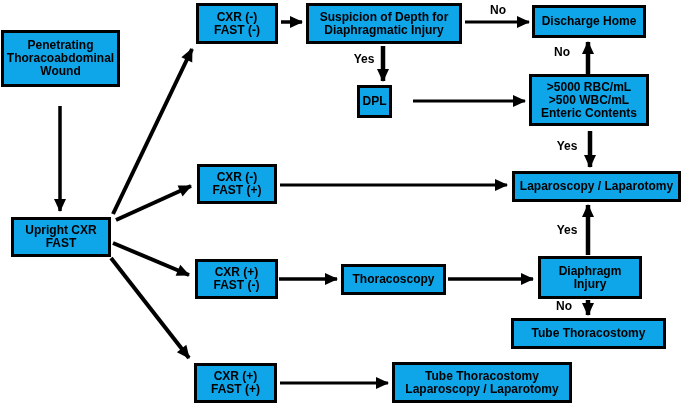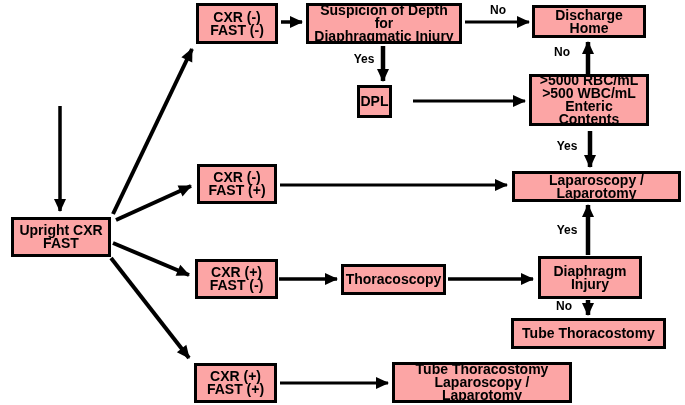--- a/index.html
+++ b/index.html
@@ -8,24 +8,24 @@
     width:685px;height:405px;
     background:#ffffff;
     font-family:"Liberation Sans","DejaVu Sans",sans-serif;
     overflow:hidden;
   }
   #arrow-layer{position:absolute;left:0;top:0;width:685px;height:405px;}
   .node{
     position:absolute;
     box-sizing:border-box;
     border:3px solid #000;
-    background:#fca5a5;
+    background:#0ea5e9;
     color:#000;
     font-weight:bold;
-    font-size:14px;
+    font-size:12px;
     line-height:13px;
     display:flex;
     align-items:center;
     justify-content:center;
     text-align:center;
     white-space:pre-line;
     padding:1px 2px;
   }
   .edge-label{
     position:absolute;
@@ -67,20 +67,23 @@
     <line x1="280" y1="185" x2="507" y2="185" stroke="#000" stroke-width="3" marker-end="url(#ah)"></line>
 
     <line x1="588" y1="255" x2="588" y2="205" stroke="#000" stroke-width="4.5" marker-end="url(#ah)"></line>
     <line x1="279" y1="279" x2="337" y2="279" stroke="#000" stroke-width="3.5" marker-end="url(#ah)"></line>
     <line x1="448" y1="279" x2="533" y2="279" stroke="#000" stroke-width="3.5" marker-end="url(#ah)"></line>
     <line x1="588" y1="300" x2="588" y2="315" stroke="#000" stroke-width="4.5" marker-end="url(#ah)"></line>
 
     <line x1="280" y1="383" x2="388" y2="383" stroke="#000" stroke-width="3" marker-end="url(#ah)"></line>
   </svg>
 
+  <div class="node" style="left:1px;top:30px;width:119px;height:57px">Penetrating
+Thoracoabdominal
+Wound</div>
 
   <div class="node" style="left:11px;top:217px;width:100px;height:40px">Upright CXR
 FAST</div>
 
   <div class="node" style="left:196px;top:3px;width:82px;height:41px">CXR (-)
 FAST (-)</div>
 
   <div class="node" style="left:197px;top:164px;width:80px;height:40px">CXR (-)
 FAST (+)</div>
 

